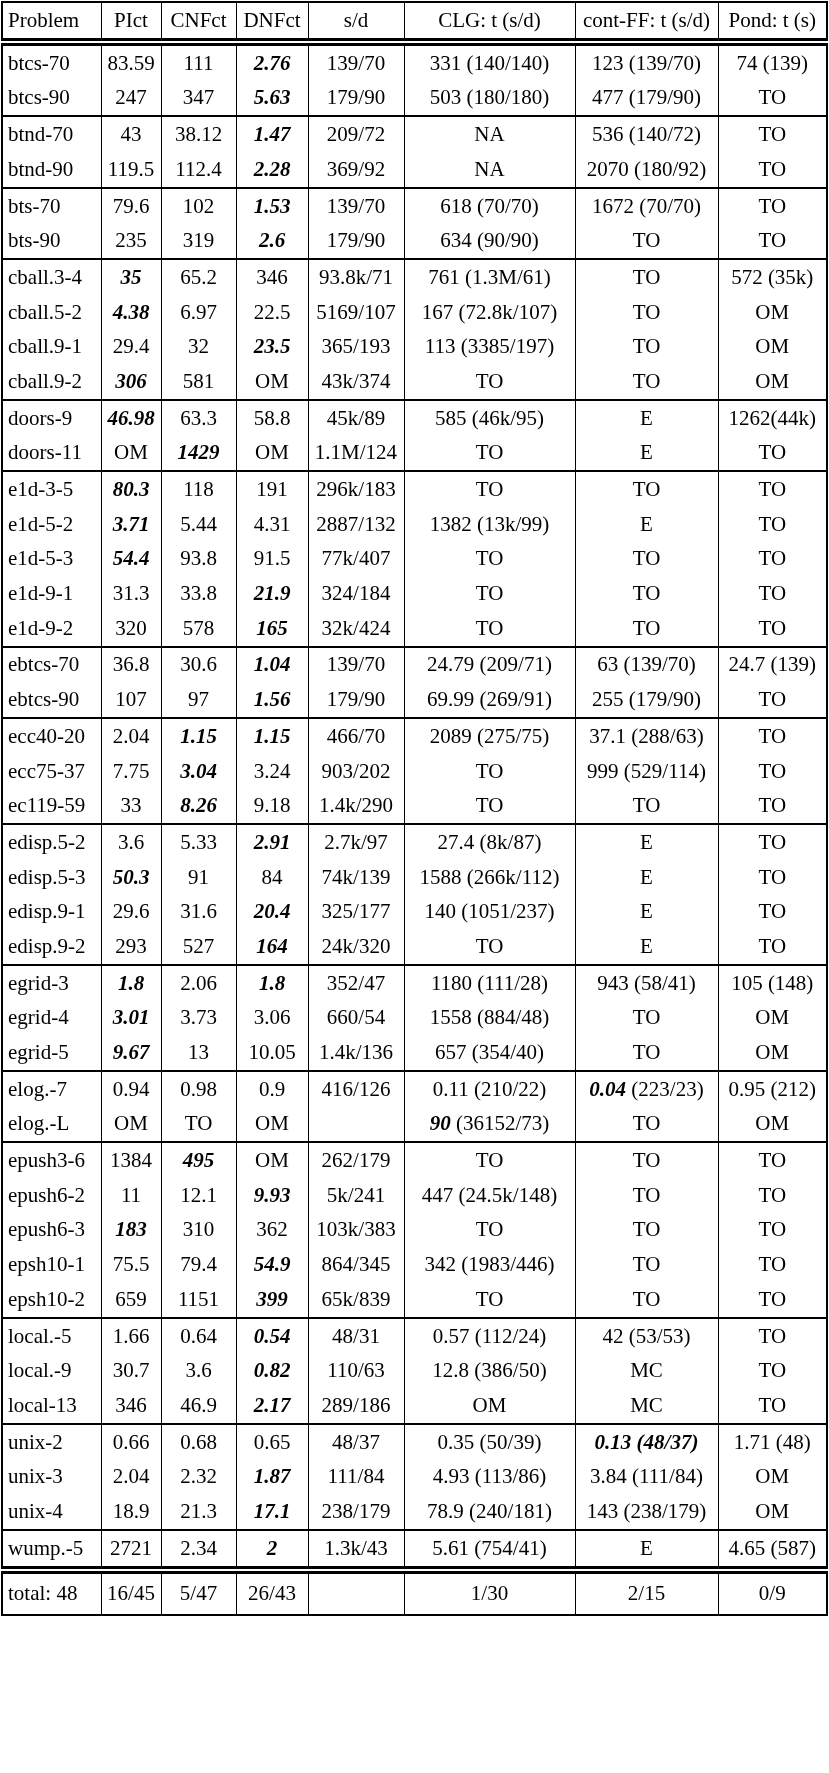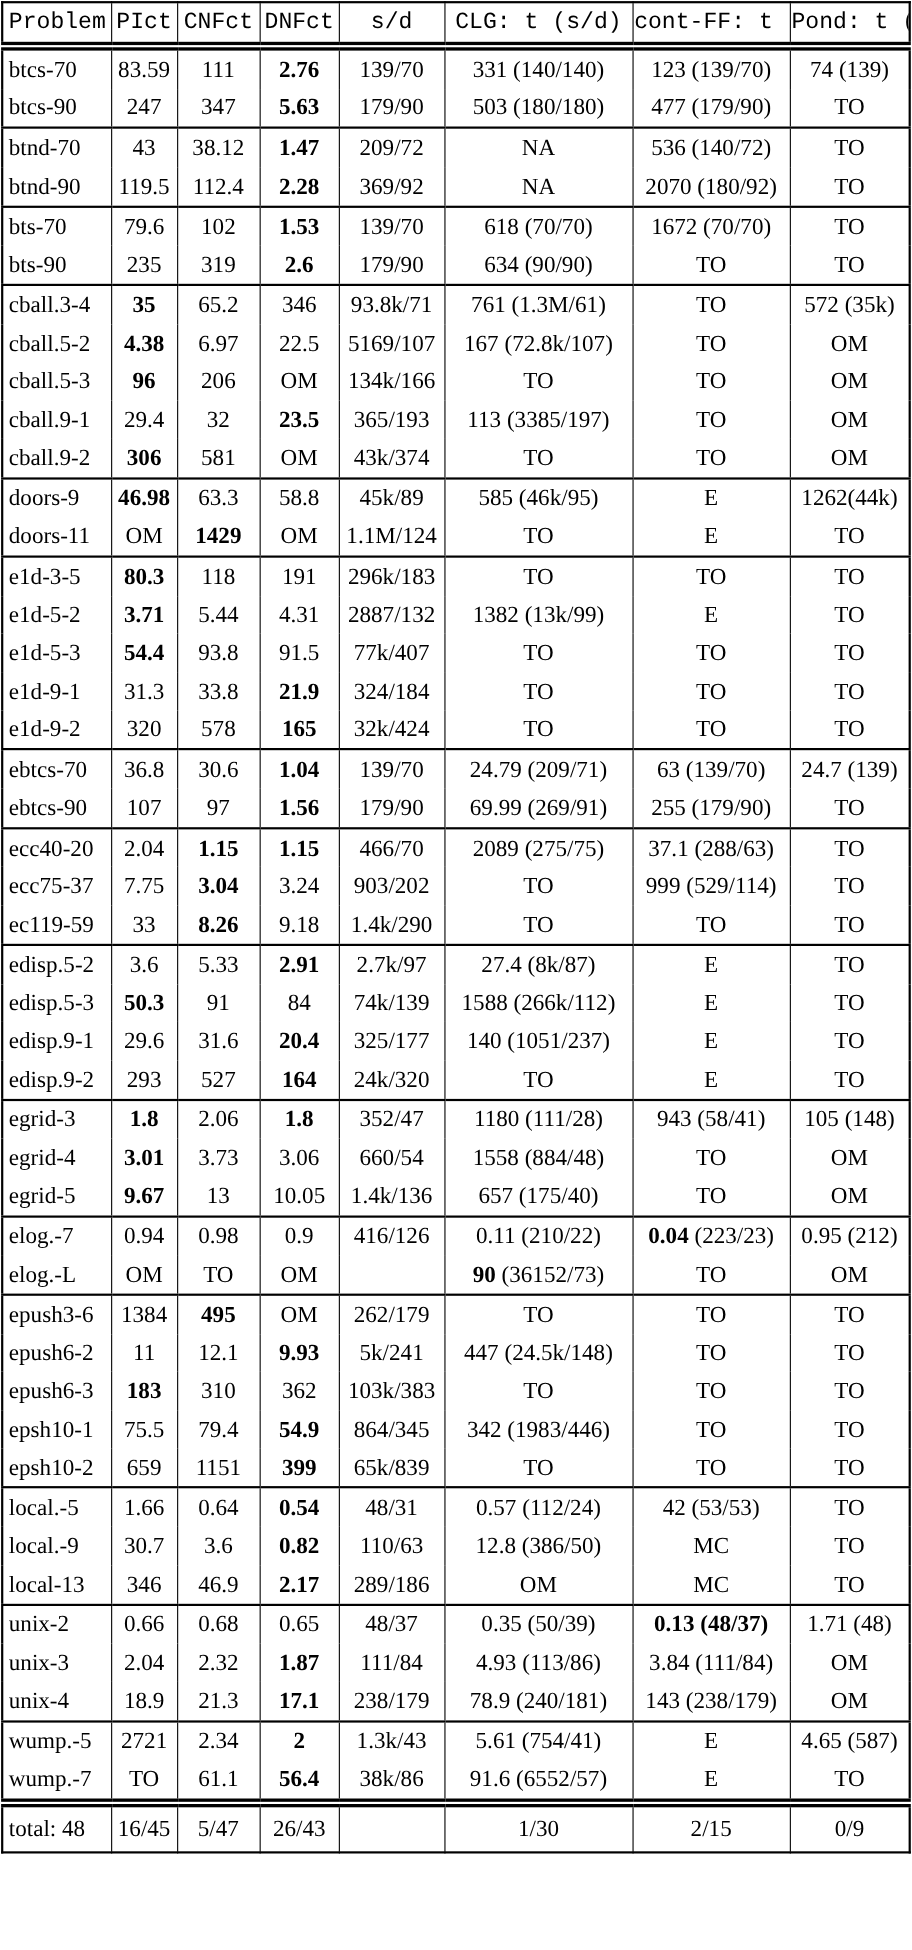--- a/index.html
+++ b/index.html
@@ -40,33 +40,32 @@
     text-align: center;
     padding: 0 1px;
     white-space: nowrap;
     overflow: hidden;
     height: 34px;
     line-height: 1.1;
   }
   thead th {
     height: 35px;
     border-bottom: 8px double #000;
-    font-family: Liberation Mono, monospace;
   }
   thead th.col-problem, td.col-problem {
     text-align: left;
     padding-left: 5px;
   }
   tbody td { height: 34.7px; }
   tbody tr.group-end td { border-bottom: 2px solid #000; }
   tfoot td {
     height: 40px;
     border-top: 8px double #000;
   }
-  b { font-weight: bold; }
+  b { font-weight: bold; font-style: italic; }
 </style>
 </head>
 <body>
 
 <div class="page">
   <table class="results">
     <colgroup>
       <col class="c-problem">
         <col class="c-pict">
         <col class="c-cnfct">
@@ -163,30 +162,20 @@
           <td class="col-problem">cball.5-2</td>
           <td class="col-pict"><b>4.38</b></td>
           <td class="col-cnfct">6.97</td>
           <td class="col-dnfct">22.5</td>
           <td class="col-sd">5169/107</td>
           <td class="col-clg">167 (72.8k/107)</td>
           <td class="col-contff">TO</td>
           <td class="col-pond">OM</td>
         </tr>
         <tr>
-          <td class="col-problem">cball.5-3</td>
-          <td class="col-pict"><b>96</b></td>
-          <td class="col-cnfct">206</td>
-          <td class="col-dnfct">OM</td>
-          <td class="col-sd">134k/166</td>
-          <td class="col-clg">TO</td>
-          <td class="col-contff">TO</td>
-          <td class="col-pond">OM</td>
-        </tr>
-        <tr>
           <td class="col-problem">cball.9-1</td>
           <td class="col-pict">29.4</td>
           <td class="col-cnfct">32</td>
           <td class="col-dnfct"><b>23.5</b></td>
           <td class="col-sd">365/193</td>
           <td class="col-clg">113 (3385/197)</td>
           <td class="col-contff">TO</td>
           <td class="col-pond">OM</td>
         </tr>
         <tr class="group-end">
@@ -378,21 +367,21 @@
           <td class="col-clg">1558 (884/48)</td>
           <td class="col-contff">TO</td>
           <td class="col-pond">OM</td>
         </tr>
         <tr class="group-end">
           <td class="col-problem">egrid-5</td>
           <td class="col-pict"><b>9.67</b></td>
           <td class="col-cnfct">13</td>
           <td class="col-dnfct">10.05</td>
           <td class="col-sd">1.4k/136</td>
-          <td class="col-clg">657 (175/40)</td>
+          <td class="col-clg">657 (354/40)</td>
           <td class="col-contff">TO</td>
           <td class="col-pond">OM</td>
         </tr>
         <tr>
           <td class="col-problem">elog.-7</td>
           <td class="col-pict">0.94</td>
           <td class="col-cnfct">0.98</td>
           <td class="col-dnfct">0.9</td>
           <td class="col-sd">416/126</td>
           <td class="col-clg">0.11 (210/22)</td>
@@ -521,30 +510,20 @@
         </tr>
         <tr>
           <td class="col-problem">wump.-5</td>
           <td class="col-pict">2721</td>
           <td class="col-cnfct">2.34</td>
           <td class="col-dnfct"><b>2</b></td>
           <td class="col-sd">1.3k/43</td>
           <td class="col-clg">5.61 (754/41)</td>
           <td class="col-contff">E</td>
           <td class="col-pond">4.65 (587)</td>
-        </tr>
-        <tr>
-          <td class="col-problem">wump.-7</td>
-          <td class="col-pict">TO</td>
-          <td class="col-cnfct">61.1</td>
-          <td class="col-dnfct"><b>56.4</b></td>
-          <td class="col-sd">38k/86</td>
-          <td class="col-clg">91.6 (6552/57)</td>
-          <td class="col-contff">E</td>
-          <td class="col-pond">TO</td>
         </tr>
       </tbody>
     <tfoot>
       <tr id="total-row">
           <td class="col-problem">total: 48</td>
           <td class="col-pict">16/45</td>
           <td class="col-cnfct">5/47</td>
           <td class="col-dnfct">26/43</td>
           <td class="col-sd"></td>
           <td class="col-clg">1/30</td>

